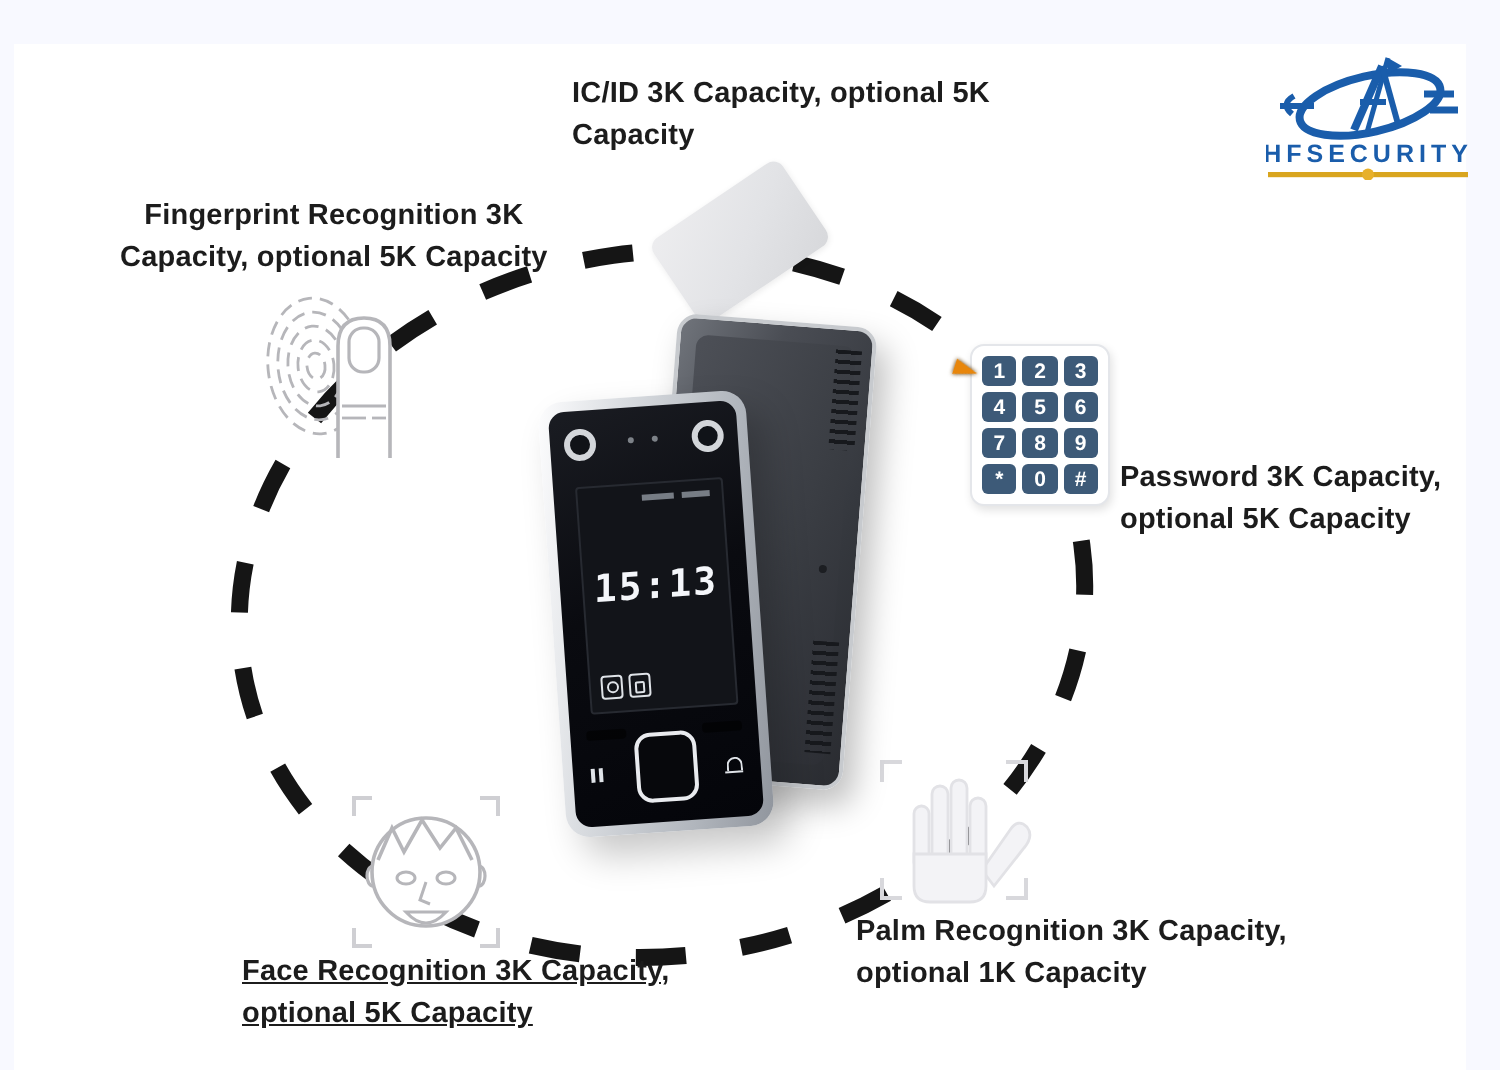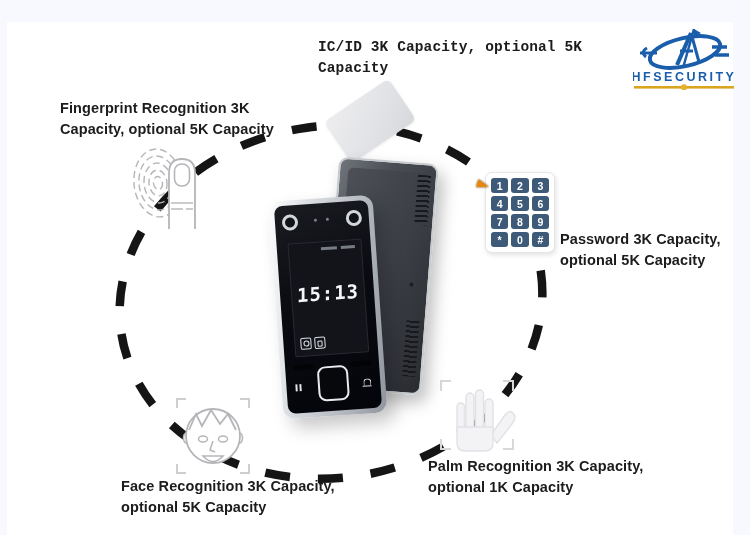--- a/index.html
+++ b/index.html
@@ -6,24 +6,24 @@
   #stage{position:relative;width:750px;height:535px;background:#f8f9ff;
          font-family:"Liberation Sans",sans-serif;overflow:hidden;}
   #surface{position:absolute;left:7px;top:22px;width:726px;height:513px;background:#ffffff;}
 
   
   #orbit{position:absolute;left:0;top:0;z-index:5;pointer-events:none;}
 
   
   .label{position:absolute;z-index:40;font-weight:bold;font-size:14.5px;line-height:1.45;
          color:#1c1c1c;white-space:pre-line;letter-spacing:.1px;}
-  #label-ic{left:318px;top:37px;font-family:Liberation Mono, monospace;}
-  #label-fp{left:60px;top:98px;}
+  #label-ic{left:286px;top:37px;}
+  #label-fp{left:60px;top:98px;text-align:center;}
   #label-pw{left:560px;top:190px;margin-top:39px;}
-  #label-face{left:121px;top:476px;}
+  #label-face{left:121px;top:476px;text-decoration:underline;}
   #label-palm{left:428px;top:456px;}
 
   
   #logo{position:absolute;left:633px;top:28px;z-index:40;}
 
   
   #card{position:absolute;left:331px;top:96px;width:78px;height:50px;z-index:10;
         background:linear-gradient(145deg,#ededef 0%,#e2e3e6 55%,#d7d8db 100%);
         border-radius:6px;transform:rotate(-34deg);box-shadow:0 1px 3px rgba(0,0,0,.08);}
 

